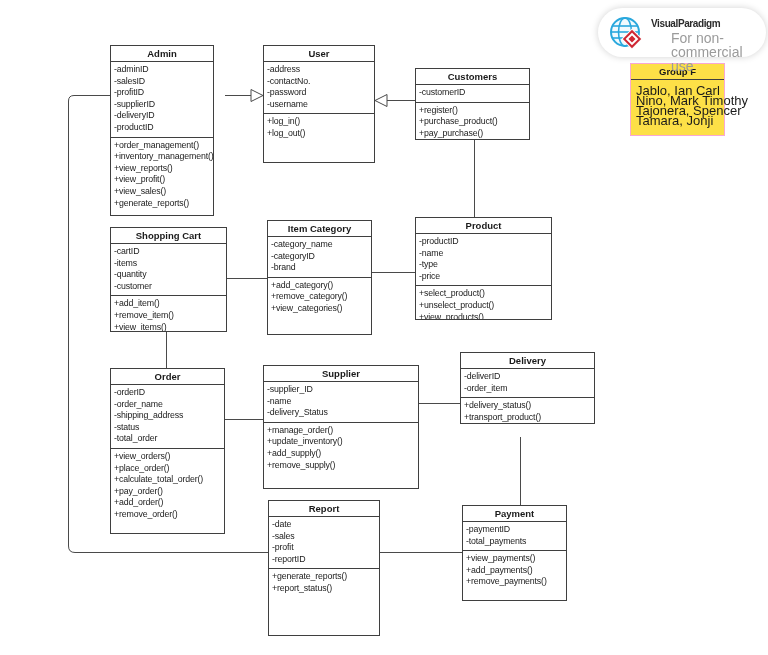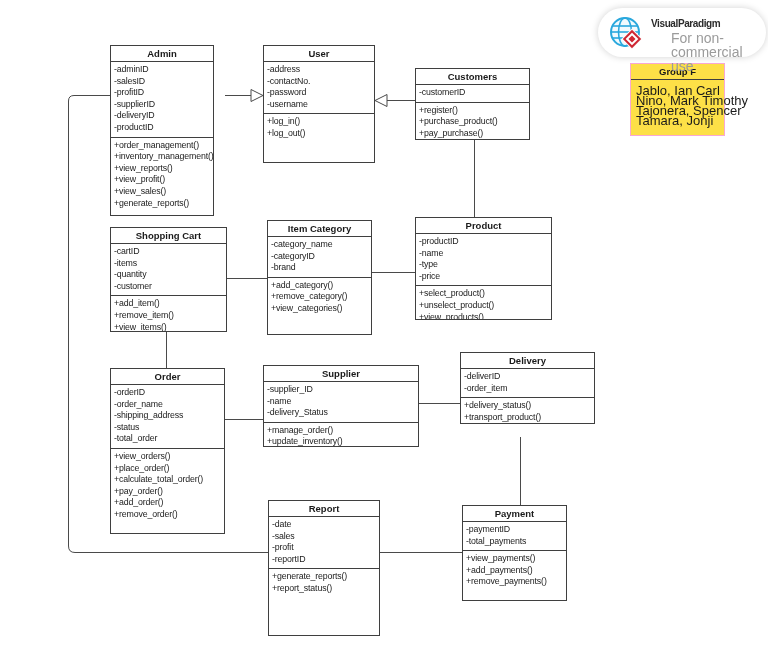--- a/index.html
+++ b/index.html
@@ -194,21 +194,21 @@
     <div class="uml-methods">
         <div class="uml-row">+view_orders()</div>
         <div class="uml-row">+place_order()</div>
         <div class="uml-row">+calculate_total_order()</div>
         <div class="uml-row">+pay_order()</div>
         <div class="uml-row">+add_order()</div>
         <div class="uml-row">+remove_order()</div>
       </div>
   </div>
 
-  <div class="uml-class" style="left:263px;top:365px;width:156px;height:82px">
+  <div class="uml-class" style="left:263px;top:365px;width:156px;height:124px">
     <div class="uml-title">Supplier</div>
     <div class="uml-attrs">
         <div class="uml-row">-supplier_ID</div>
         <div class="uml-row">-name</div>
         <div class="uml-row">-delivery_Status</div>
       </div>
     <div class="uml-methods">
         <div class="uml-row">+manage_order()</div>
         <div class="uml-row">+update_inventory()</div>
         <div class="uml-row">+add_supply()</div>

